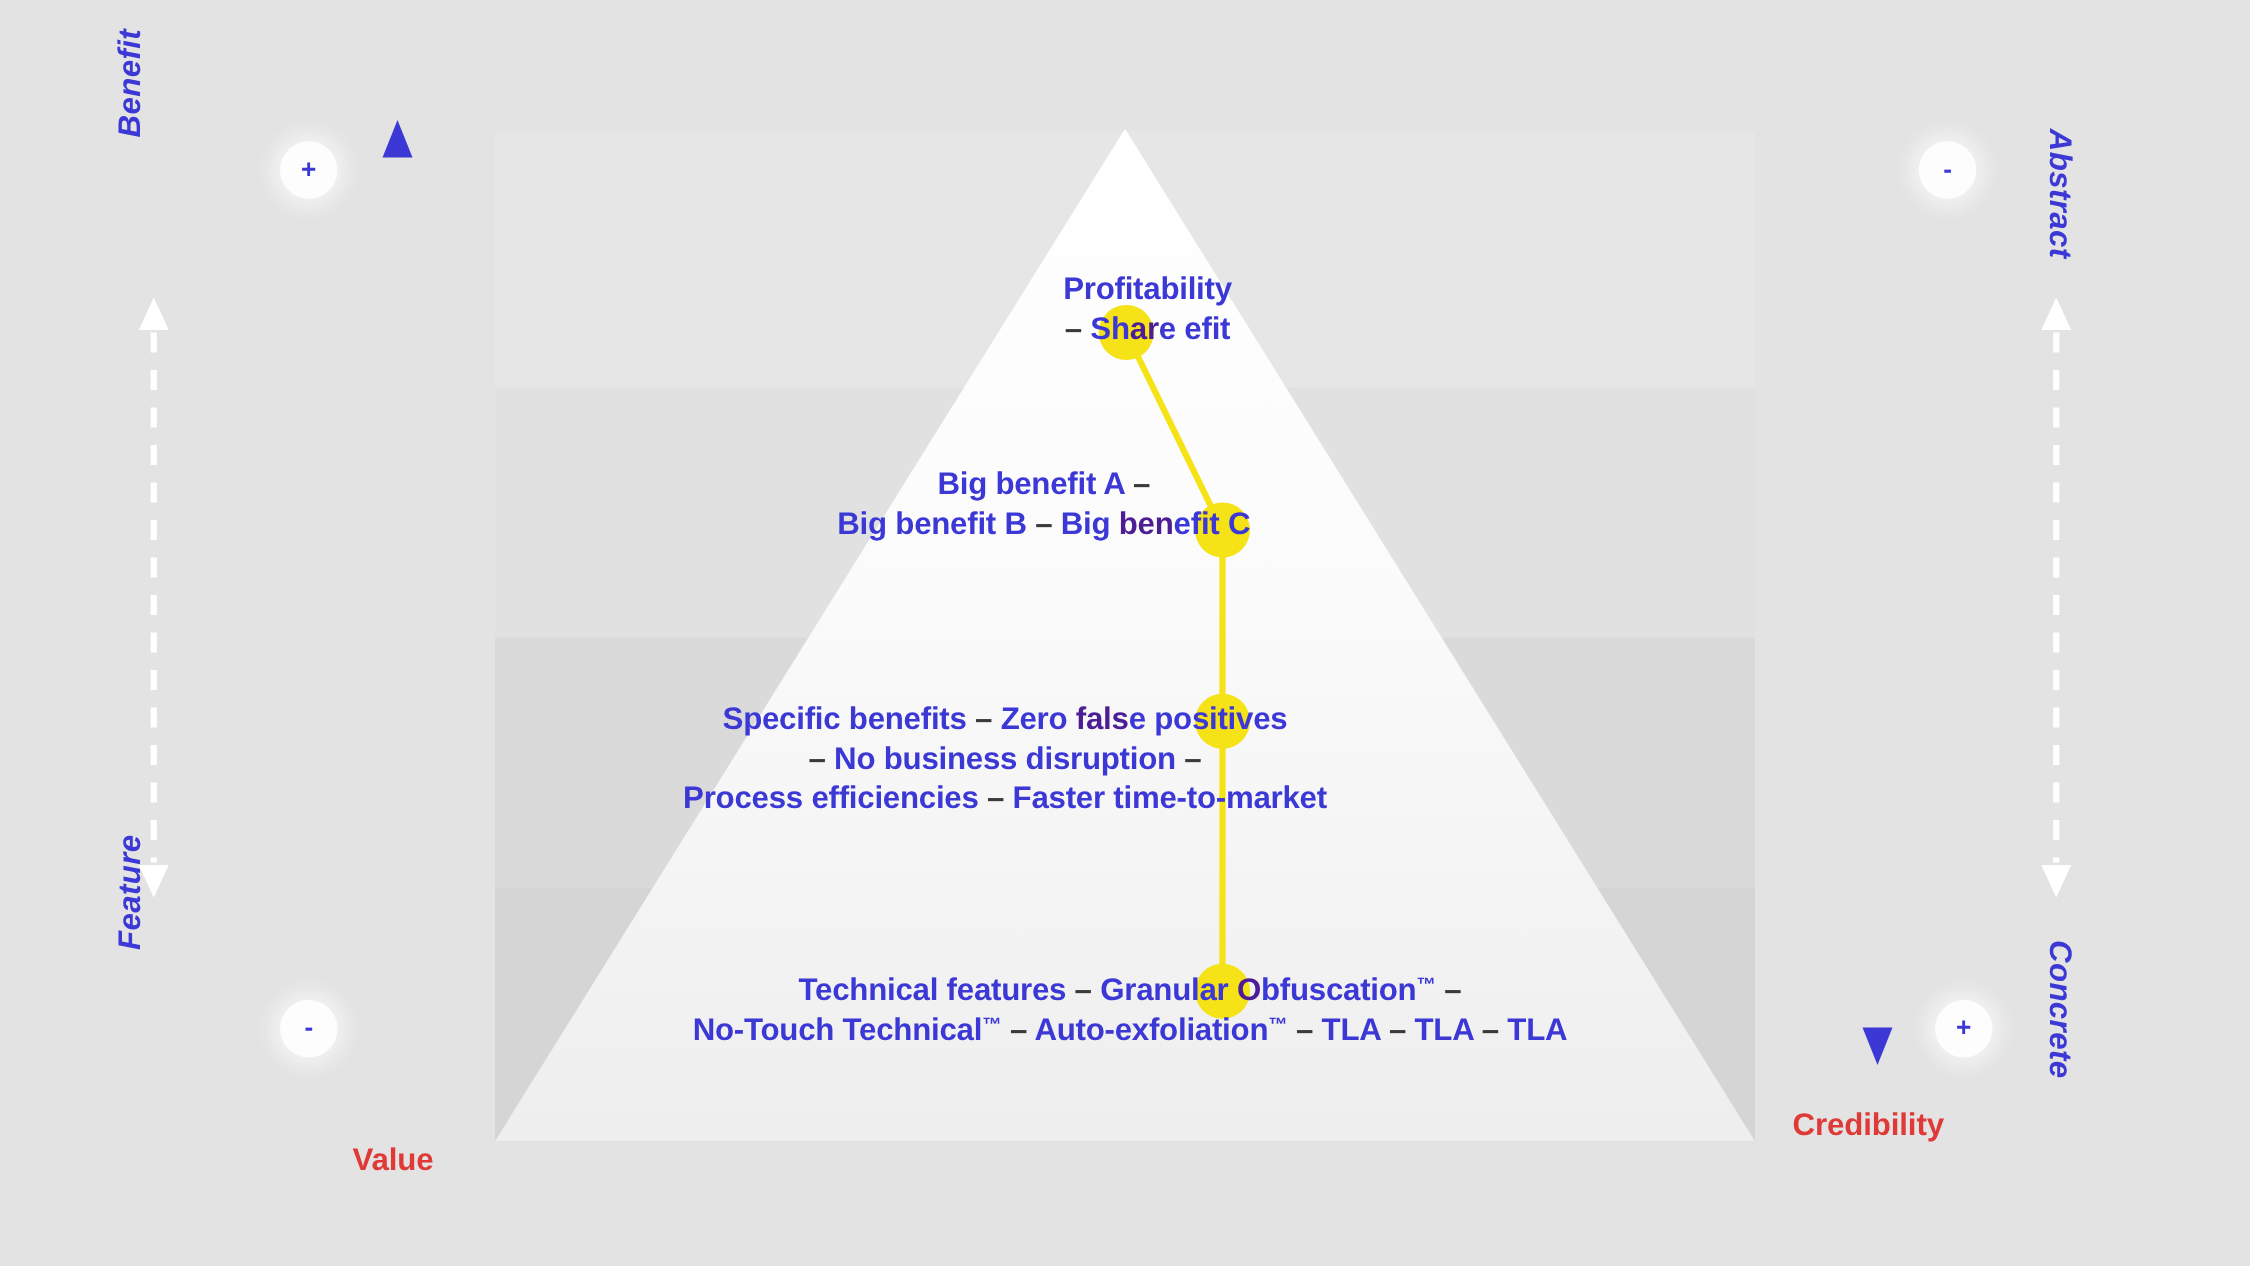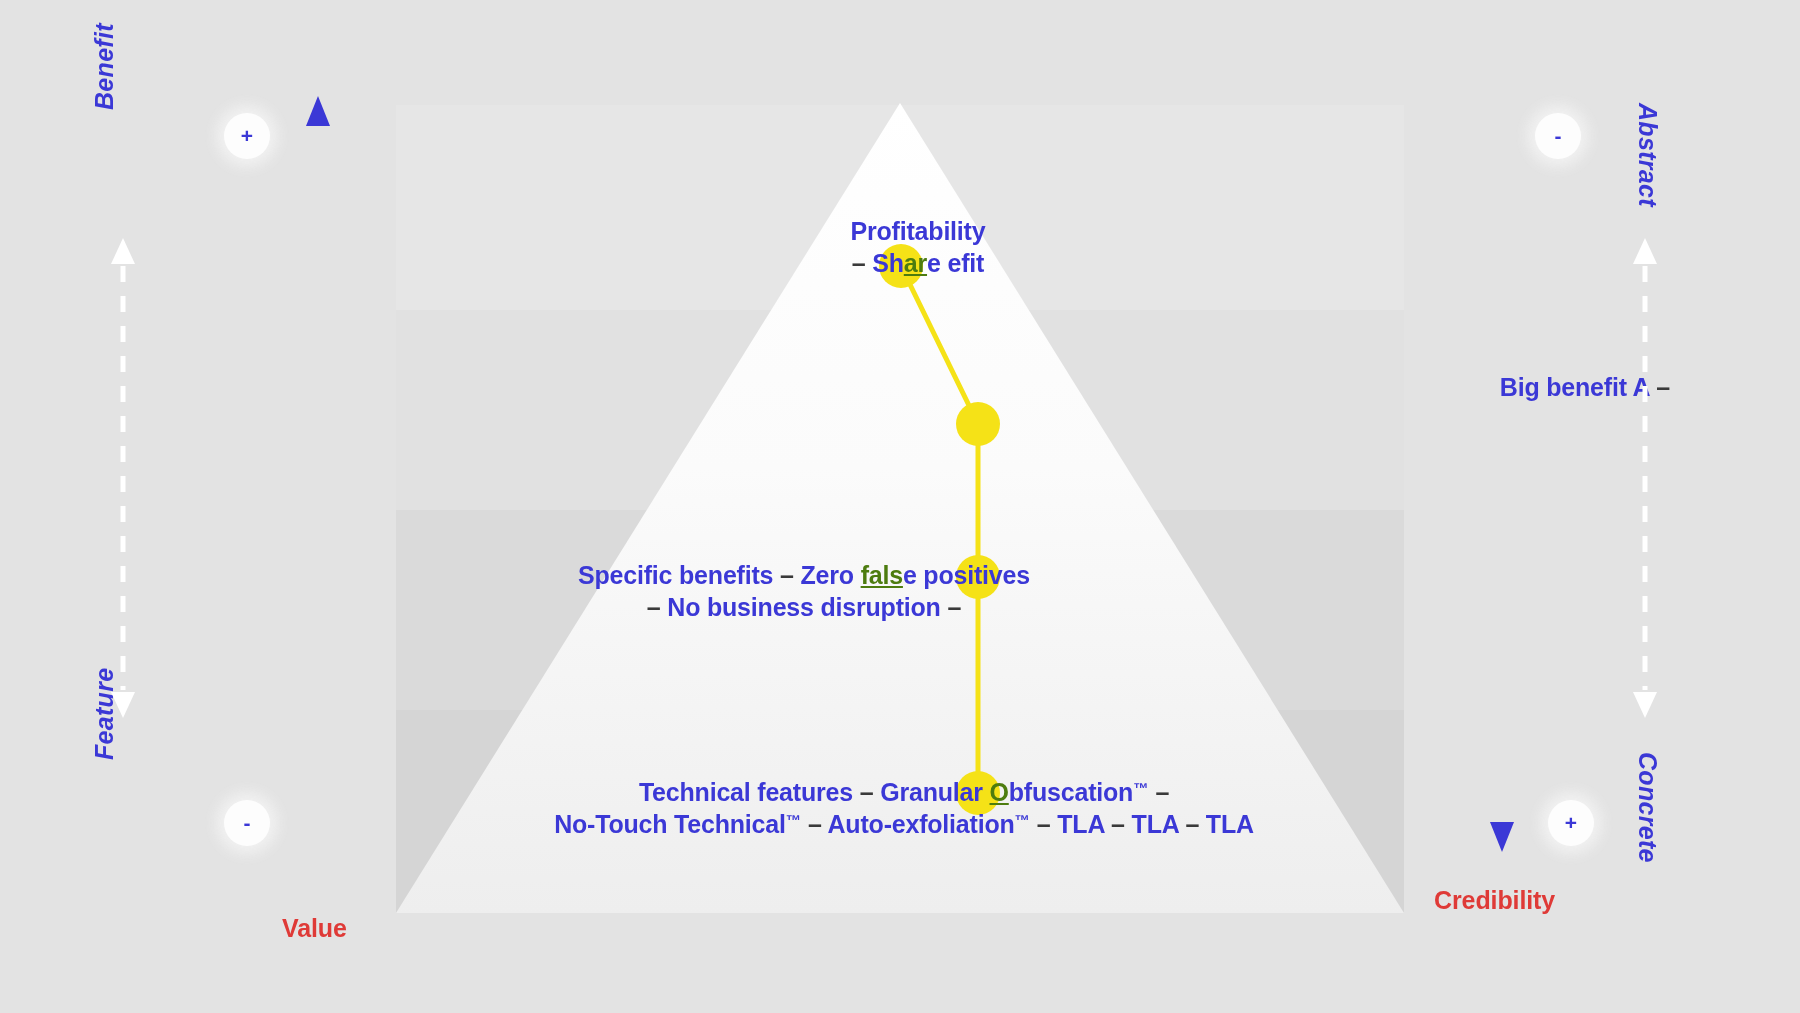--- a/index.html
+++ b/index.html
@@ -52,26 +52,26 @@
     color: #3b38d6;
     font-weight: bold;
     letter-spacing: -0.2px;
     line-height: 1.26;
     white-space: nowrap;
   }
   .tier .sep { color: #3a3a3a; font-weight: bold; }
   .tier .tm  { font-size: 0.62em; vertical-align: 0.45em; letter-spacing: 0; }
 
   #tier-1 { left: 0; width: 1800px; top: 216px; font-size: 25px; margin-left: 18px; }
-  #tier-2 { left: 0; width: 1670px; top: 372px; font-size: 25px; text-align: right; }
+  #tier-2 { left: 0; width: 1670px; top: 372px; font-size: 25px; }
   #tier-3 { left: 0; width: 1608px; top: 560px; font-size: 25px; }
   #tier-4 { left: 4px; width: 1800px; top: 777px; font-size: 25px; }
 
   
-  .under { color: #4d7c0f; text-decoration: underline; }
+  .under { color: #4c1d95; }
 
   
   .axis-word {
     position: absolute;
     color: #3b38d6;
     font-style: italic;
     font-weight: bold;
     font-size: 25px;
     letter-spacing: 0.3px;
     white-space: nowrap;
@@ -152,24 +152,26 @@
     <circle cx="978" cy="577" r="22" fill="#f5e217"></circle>
     <circle cx="978" cy="793" r="22" fill="#f5e217"></circle>
   </svg>
 
   <div class="tier" id="tier-1">
       <div><span>Profitability</span></div>
       <div><span class="sep">– </span><span>Sh</span><span class="under">ar</span><span>e efit</span></div>
     </div>
   <div class="tier" id="tier-2">
       <div><span>Big benefit A</span><span class="sep"> –</span></div>
+      <div><span>Big benefit B</span><span class="sep"> – </span><span>Big </span><span class="under">ben</span><span>efit C</span></div>
     </div>
   <div class="tier" id="tier-3">
       <div><span>Specific benefits</span><span class="sep"> – </span><span>Zero </span><span class="under">fals</span><span>e positives</span></div>
       <div><span class="sep">– </span><span>No business disruption</span><span class="sep"> –</span></div>
+      <div><span>Process efficiencies</span><span class="sep"> – </span><span>Faster time-to-market</span></div>
     </div>
   <div class="tier" id="tier-4">
       <div><span>Technical features</span><span class="sep"> – </span><span>Granular </span><span class="under">O</span><span>bfuscation</span><span class="tm">™</span><span class="sep"> –</span></div>
       <div><span>No-Touch Technical</span><span class="tm">™</span><span class="sep"> – </span><span>Auto-exfoliation</span><span class="tm">™</span><span class="sep"> – </span><span>TLA</span><span class="sep"> – </span><span>TLA</span><span class="sep"> – </span><span>TLA</span></div>
     </div>
 
   <div class="axis-word" id="label-benefit">Benefit</div>
   <div class="axis-word" id="label-feature">Feature</div>
 
   <div class="dashed-axis" id="dashed-left">

